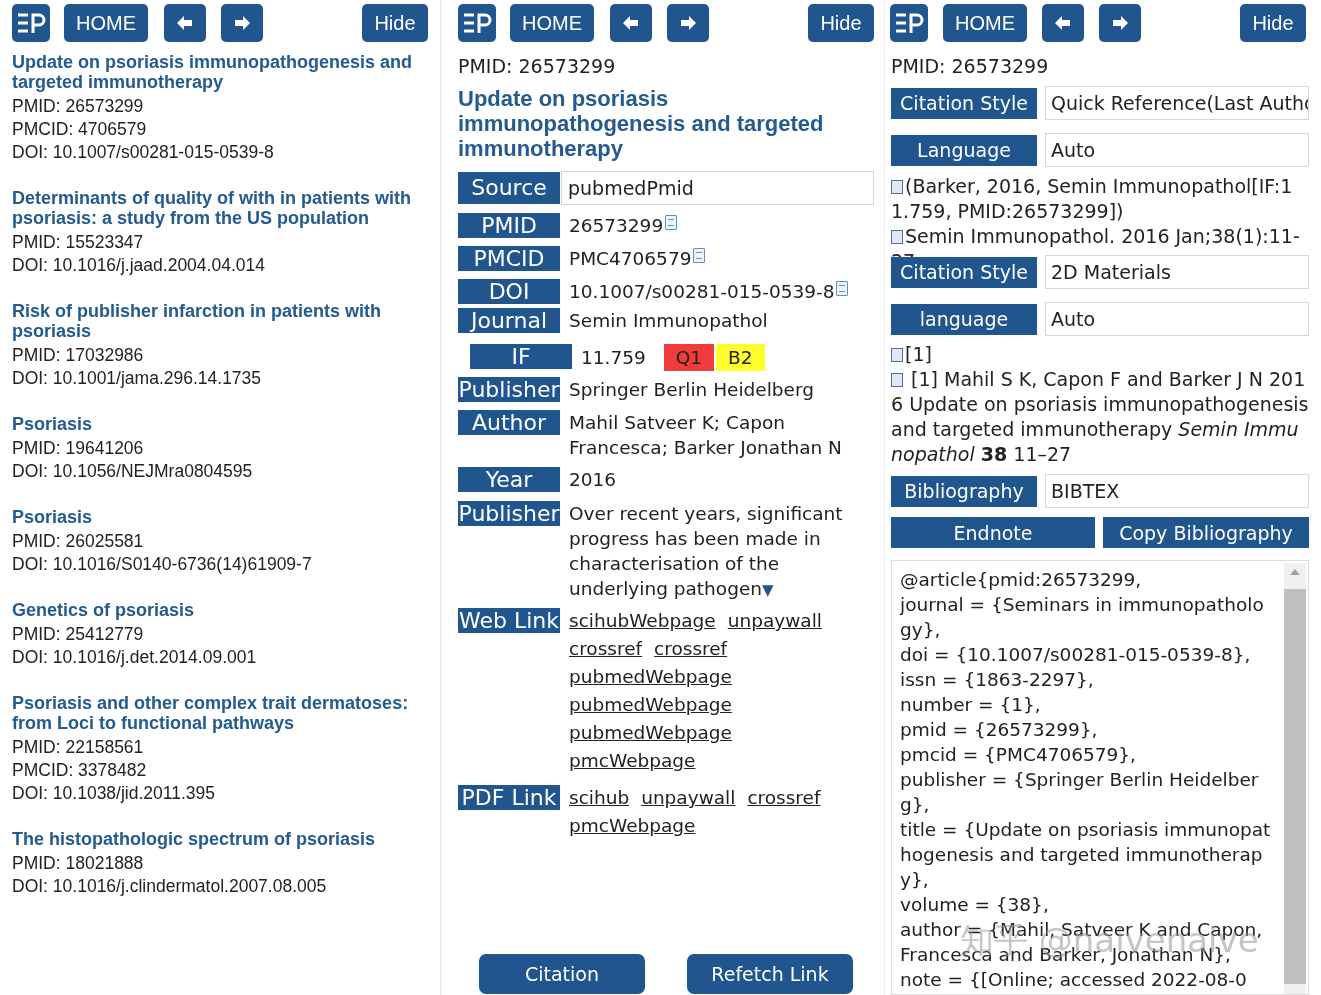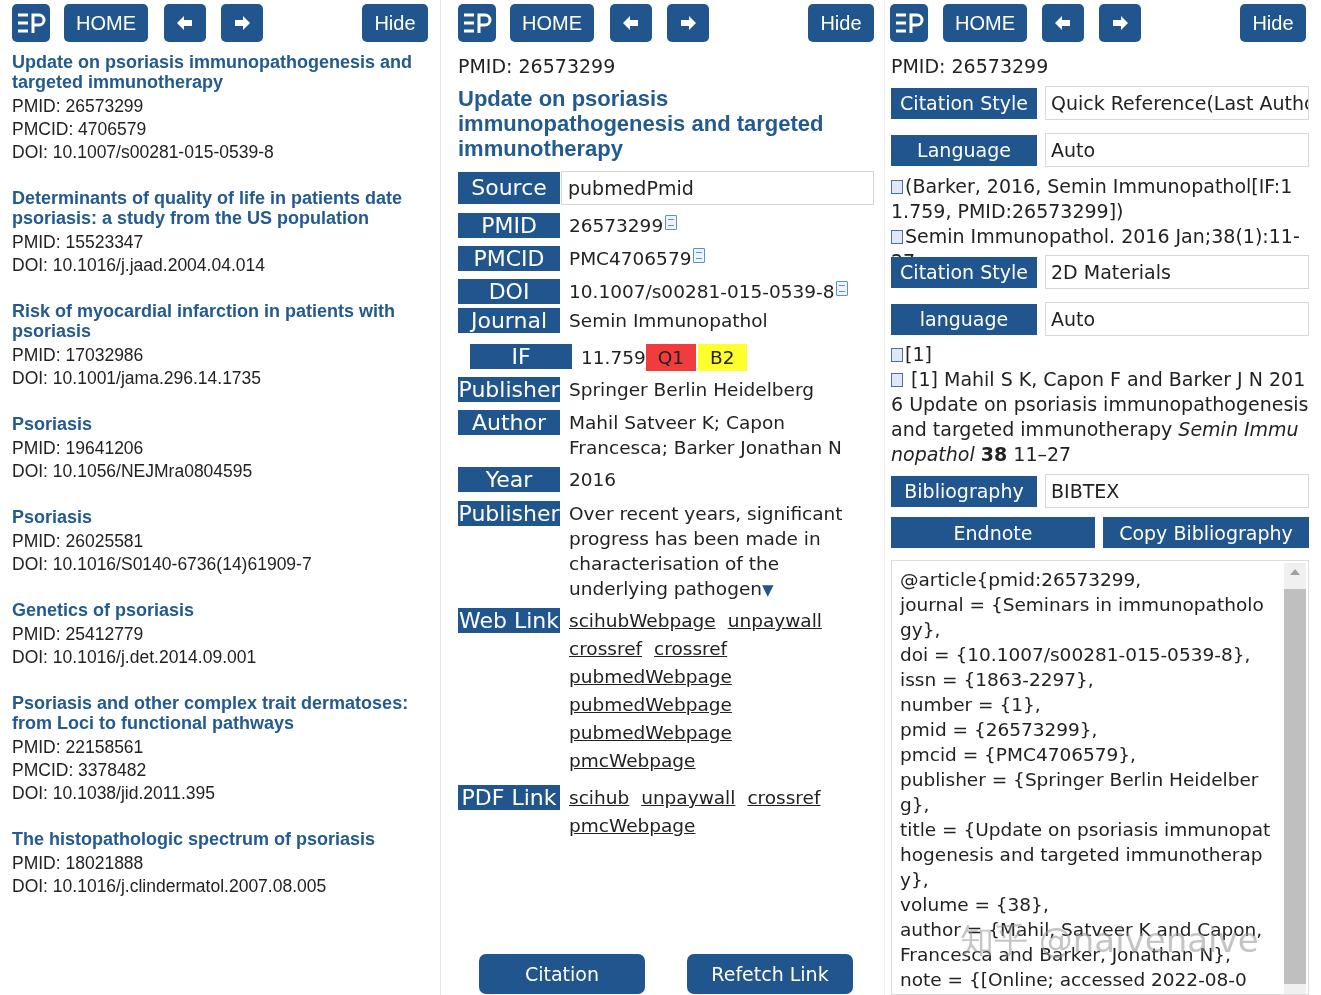--- a/index.html
+++ b/index.html
@@ -29,21 +29,21 @@
   .pmid-line { position: absolute; left: 12px; top: 55px; font-size: 19px; color: #222; }
   .mid-title { position: absolute; left: 12px; top: 86px; width: 410px; font-family: "Liberation Sans", sans-serif;
                font-weight: bold; font-size: 22px; line-height: 25px; color: #235a8f; }
   .kv { position: absolute; left: 12px; width: 416px; display: flex; align-items: flex-start; }
   .kv-label { width: 102px; min-width: 102px; height: 25px; background: #20558e; color: #fff; text-align: center;
               font-size: 22px; line-height: 25px; }
   .kv-value { margin-left: 9px; font-size: 18.5px; line-height: 25px; color: #222; flex: 1; }
   .kv-input { margin-left: 1px; flex: 1; height: 34px; border: 1px solid #d4d4d4; padding-left: 6px; font-size: 19px; line-height: 32px; color: #222; }
   .copy-doc { display: inline-block; width: 12px; height: 15px; border: 1.5px solid #5b8fd0; border-radius: 1px; position: relative; vertical-align: 2px; margin-left: 2px; background: #eef4fb; }
   .copy-doc::after { content: ""; position: absolute; left: 2px; top: 3px; width: 6px; height: 5px; border-top: 1.5px solid #5b8fd0; border-bottom: 1.5px solid #5b8fd0; }
-  .badge { display: inline-block; padding: 0 12px; height: 27px; line-height: 27px; margin-left: 0; color: #222; }
+  .badge { display: inline-block; padding: 0 12px; height: 27px; line-height: 27px; margin-left: 18px; color: #222; }
   .badge-q { background: #f03c3c; }
   .badge-b { background: #ffff2e; margin-left: 2px; }
   .link { text-decoration: underline; color: #222; margin-right: 12px; cursor: pointer; }
   .links-block { line-height: 28px; }
   .bottom-btn { position: absolute; top: 954px; height: 40px; width: 166px; background: #20558e; color: #fff; border-radius: 7px;
                 font-size: 19px; display: flex; align-items: center; justify-content: center; cursor: pointer; }
 
   
   .r-row { position: absolute; left: 6px; width: 418px; display: flex; align-items: center; }
   .r-label { width: 146px; min-width: 146px; height: 31px; background: #20558e; color: #fff; text-align: center; font-size: 19px; line-height: 31px; }
@@ -86,26 +86,26 @@
   </div>
 
   <div class="ref-list">
     <div class="ref-item">
       <div class="ref-title">Update on psoriasis immunopathogenesis and targeted immunotherapy</div>
       <div class="ref-meta">PMID: 26573299</div>
       <div class="ref-meta">PMCID: 4706579</div>
       <div class="ref-meta">DOI: 10.1007/s00281-015-0539-8</div>
     </div>
     <div class="ref-item">
-      <div class="ref-title">Determinants of quality of life in patients date psoriasis: a study from the US population</div>
+      <div class="ref-title">Determinants of quality of with in patients with psoriasis: a study from the US population</div>
       <div class="ref-meta">PMID: 15523347</div>
       <div class="ref-meta">DOI: 10.1016/j.jaad.2004.04.014</div>
     </div>
     <div class="ref-item">
-      <div class="ref-title">Risk of myocardial infarction in patients with psoriasis</div>
+      <div class="ref-title">Risk of publisher infarction in patients with psoriasis</div>
       <div class="ref-meta">PMID: 17032986</div>
       <div class="ref-meta">DOI: 10.1001/jama.296.14.1735</div>
     </div>
     <div class="ref-item">
       <div class="ref-title">Psoriasis</div>
       <div class="ref-meta">PMID: 19641206</div>
       <div class="ref-meta">DOI: 10.1056/NEJMra0804595</div>
     </div>
     <div class="ref-item">
       <div class="ref-title">Psoriasis</div>

